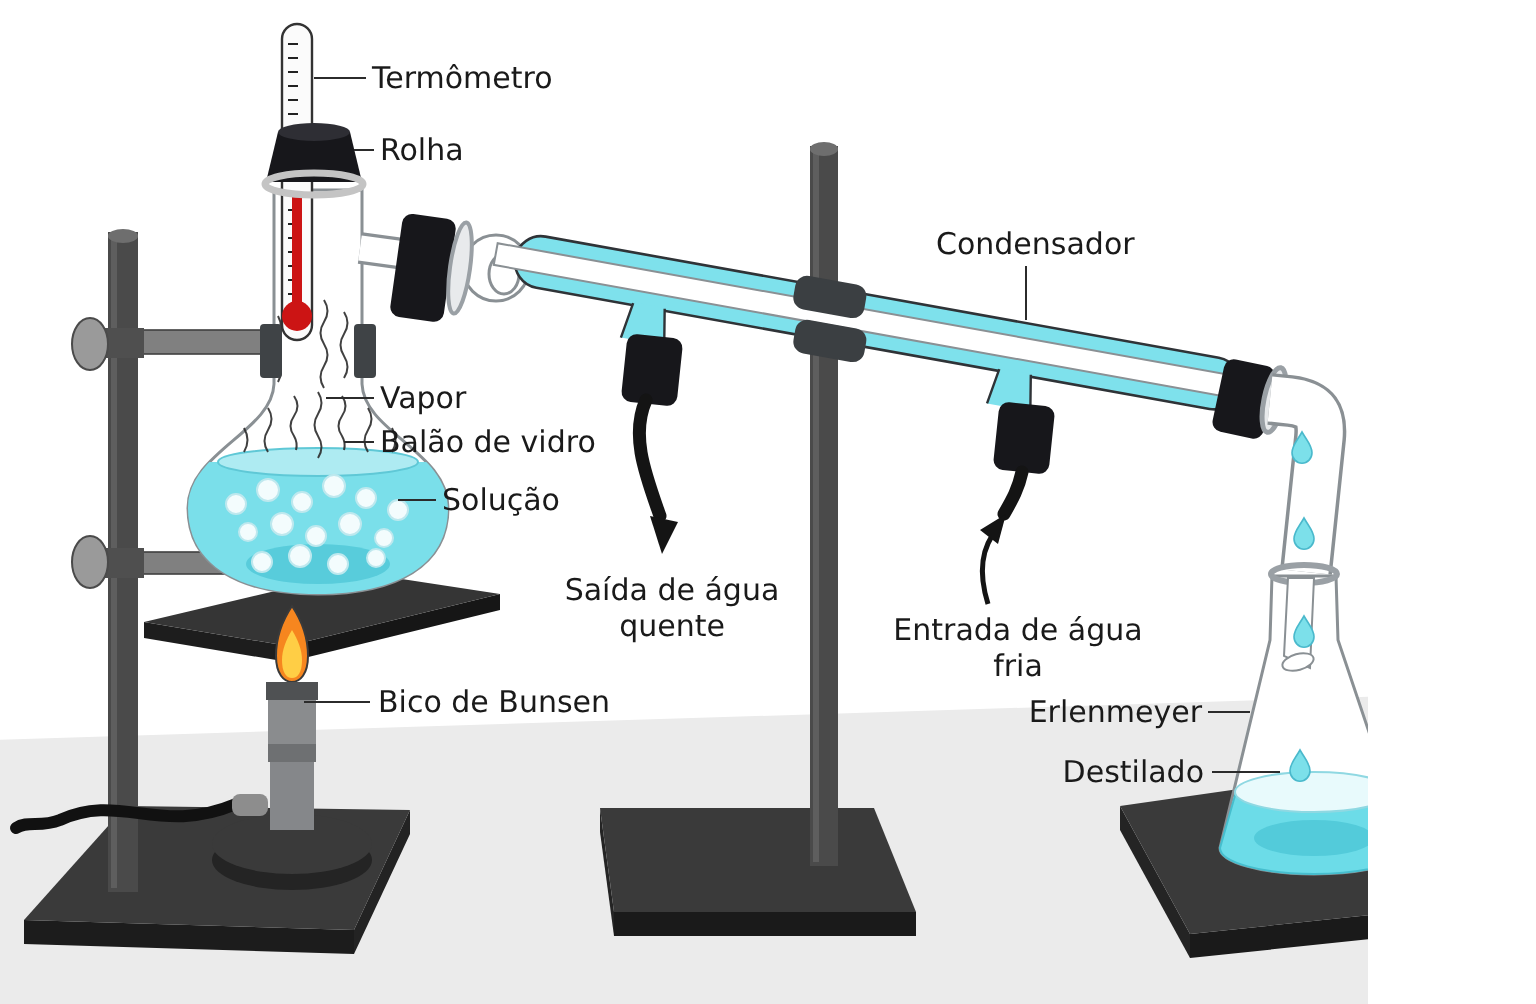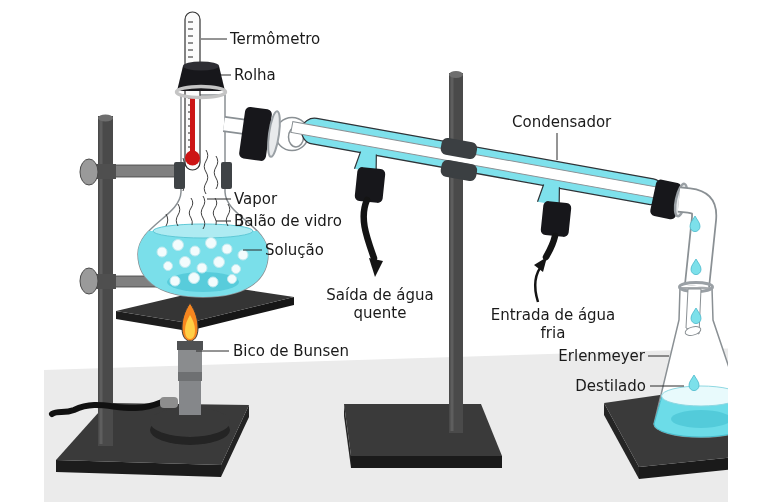--- a/index.html
+++ b/index.html
@@ -1,16 +1,16 @@
 <!DOCTYPE html>
 <html><head>
 <meta charset="utf-8">
 <style>
   html,body{margin:0;padding:0;background:#fff;}
-  .stage{position:relative;width:684px;height:502px;background:#fff;overflow:hidden;padding-left:44px;}
+  .stage{position:relative;width:684px;height:502px;background:#fff;overflow:hidden;}
   svg{display:block;}
   .lbl{font-family:"DejaVu Sans","Liberation Sans",sans-serif;font-size:15px;fill:#1a1a1a;}
   .leader{stroke:#2b2b2b;stroke-width:1;fill:none;}
   .squig{stroke:#2b2b2b;stroke-width:1;fill:none;opacity:.9;}
   .glass{fill:#ffffff;stroke:#8a9094;stroke-width:1.5;}
 </style>
 </head>
 <body>
 
 <div class="stage">

